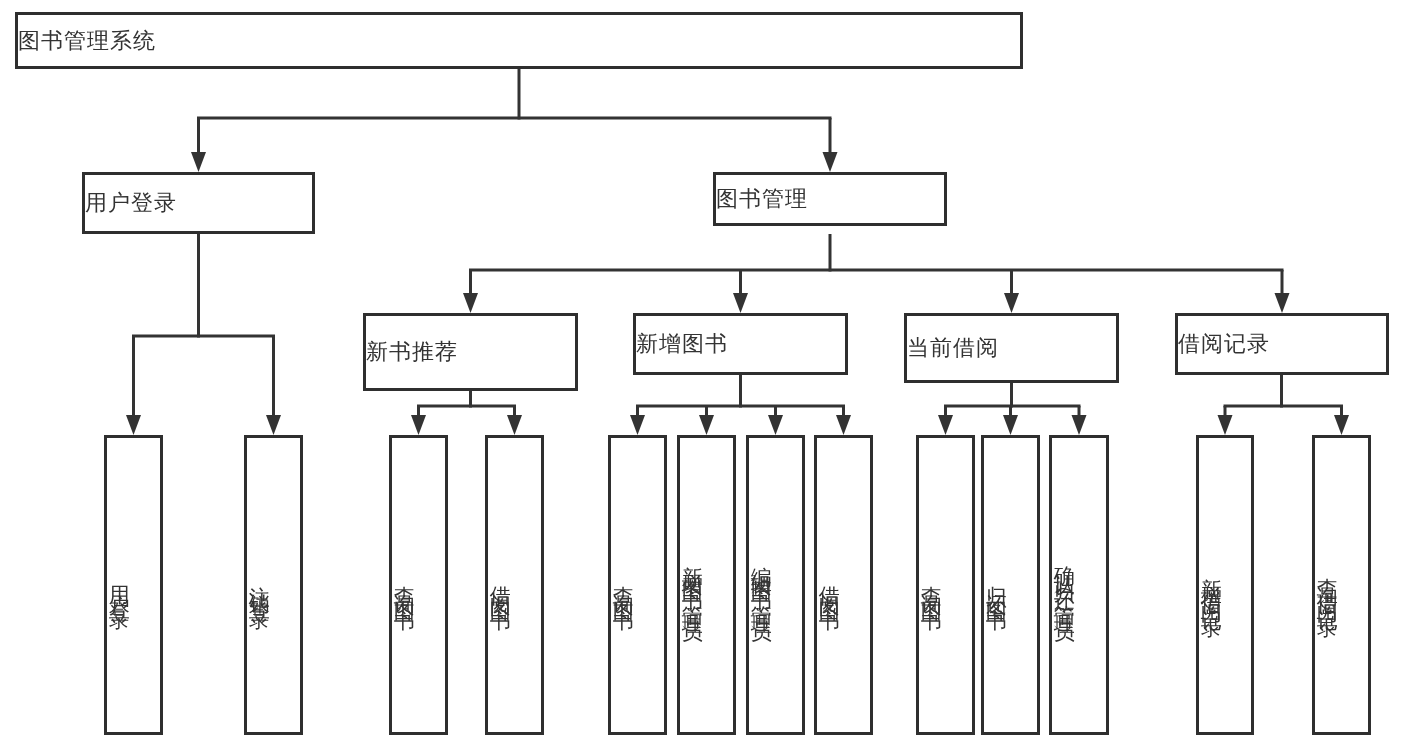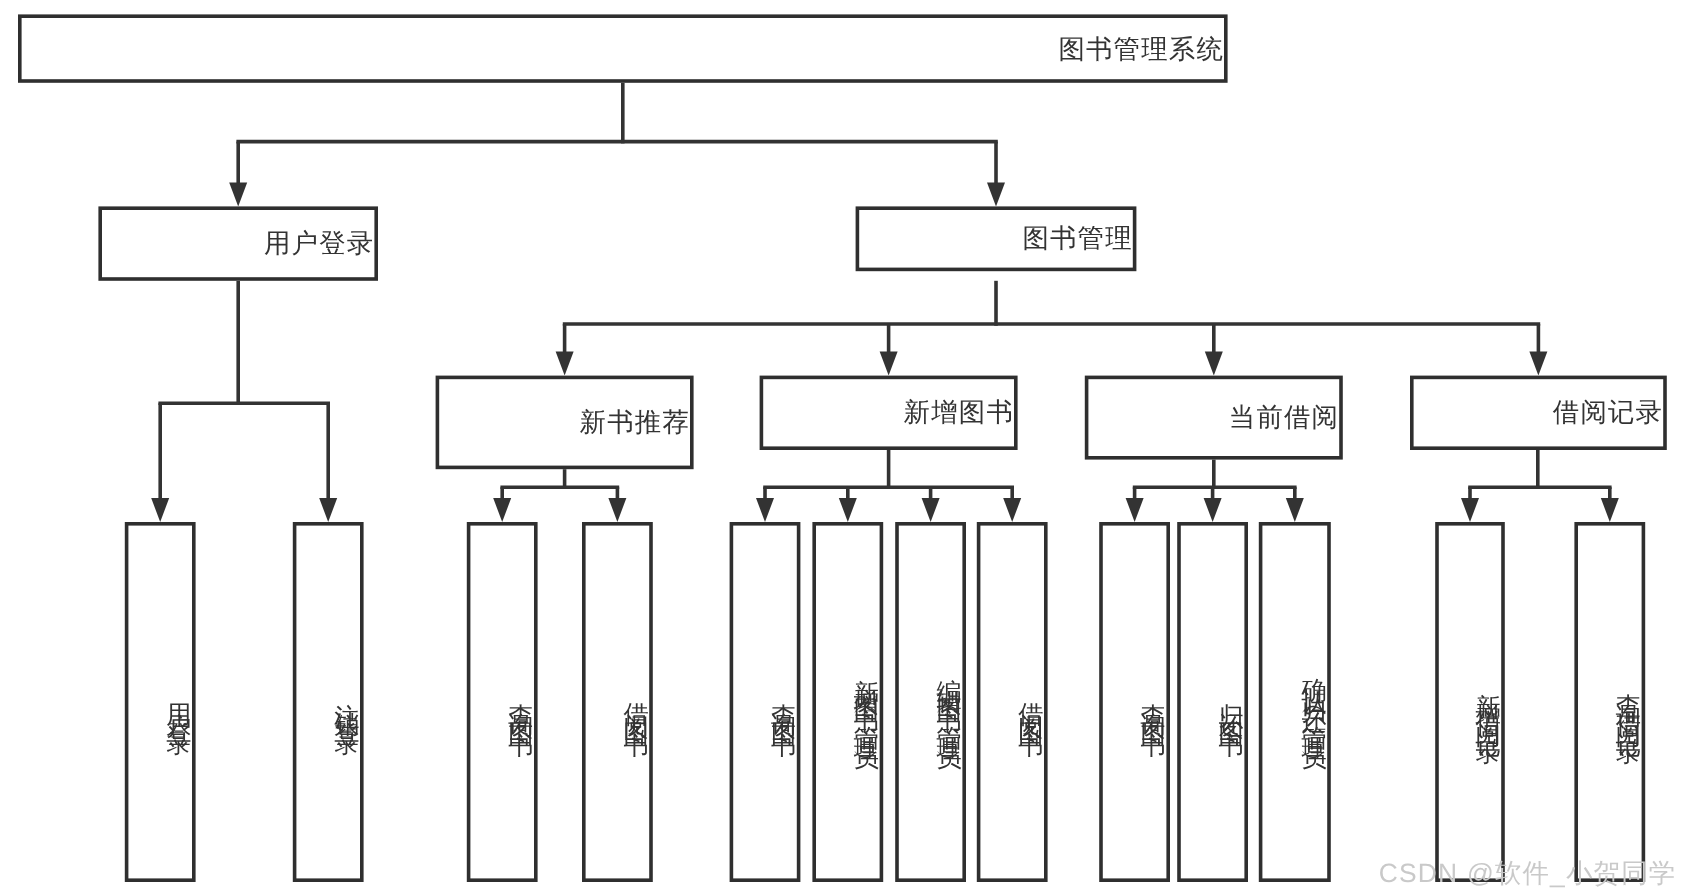--- a/index.html
+++ b/index.html
@@ -6,21 +6,21 @@
   .canvas {
     position:relative; width:1405px; height:747px; background:#ffffff;
     font-family:"Liberation Sans", sans-serif; overflow:hidden;
   }
   .connectors { position:absolute; left:0; top:0; width:1405px; height:747px; pointer-events:none; }
   .connectors line { stroke:#333333; stroke-width:3; }
   .connectors polygon { fill:#333333; }
   .box {
     position:absolute; box-sizing:border-box;
     border:3px solid #2f2f2f; background:#ffffff;
-    display:flex; align-items:center; justify-content:flex-end;
+    display:flex; align-items:center; justify-content:flex-start;
     color:#333333;
   }
   .hbox span { font-size:22px; letter-spacing:1px; white-space:nowrap; }
   .vbox { width:59px; height:300px; top:435px; }
   .vbox span {
     writing-mode:vertical-rl; text-orientation:mixed;
     font-size:21px; letter-spacing:8px; line-height:1.15;
   }
   .watermark {
     position:absolute; right:8px; bottom:4px;
@@ -170,15 +170,14 @@
     <span>确认归还（管理员）</span>
   </div>
 
   <div class="box vbox" style="left:1196px;width:58px">
     <span>新增借阅记录</span>
   </div>
   <div class="box vbox" style="left:1312px">
     <span>查询借阅记录</span>
   </div>
 
-  <div class="watermark">CSDN @软件_小贺同学</div>
 
 </div>
 
 </body></html>

